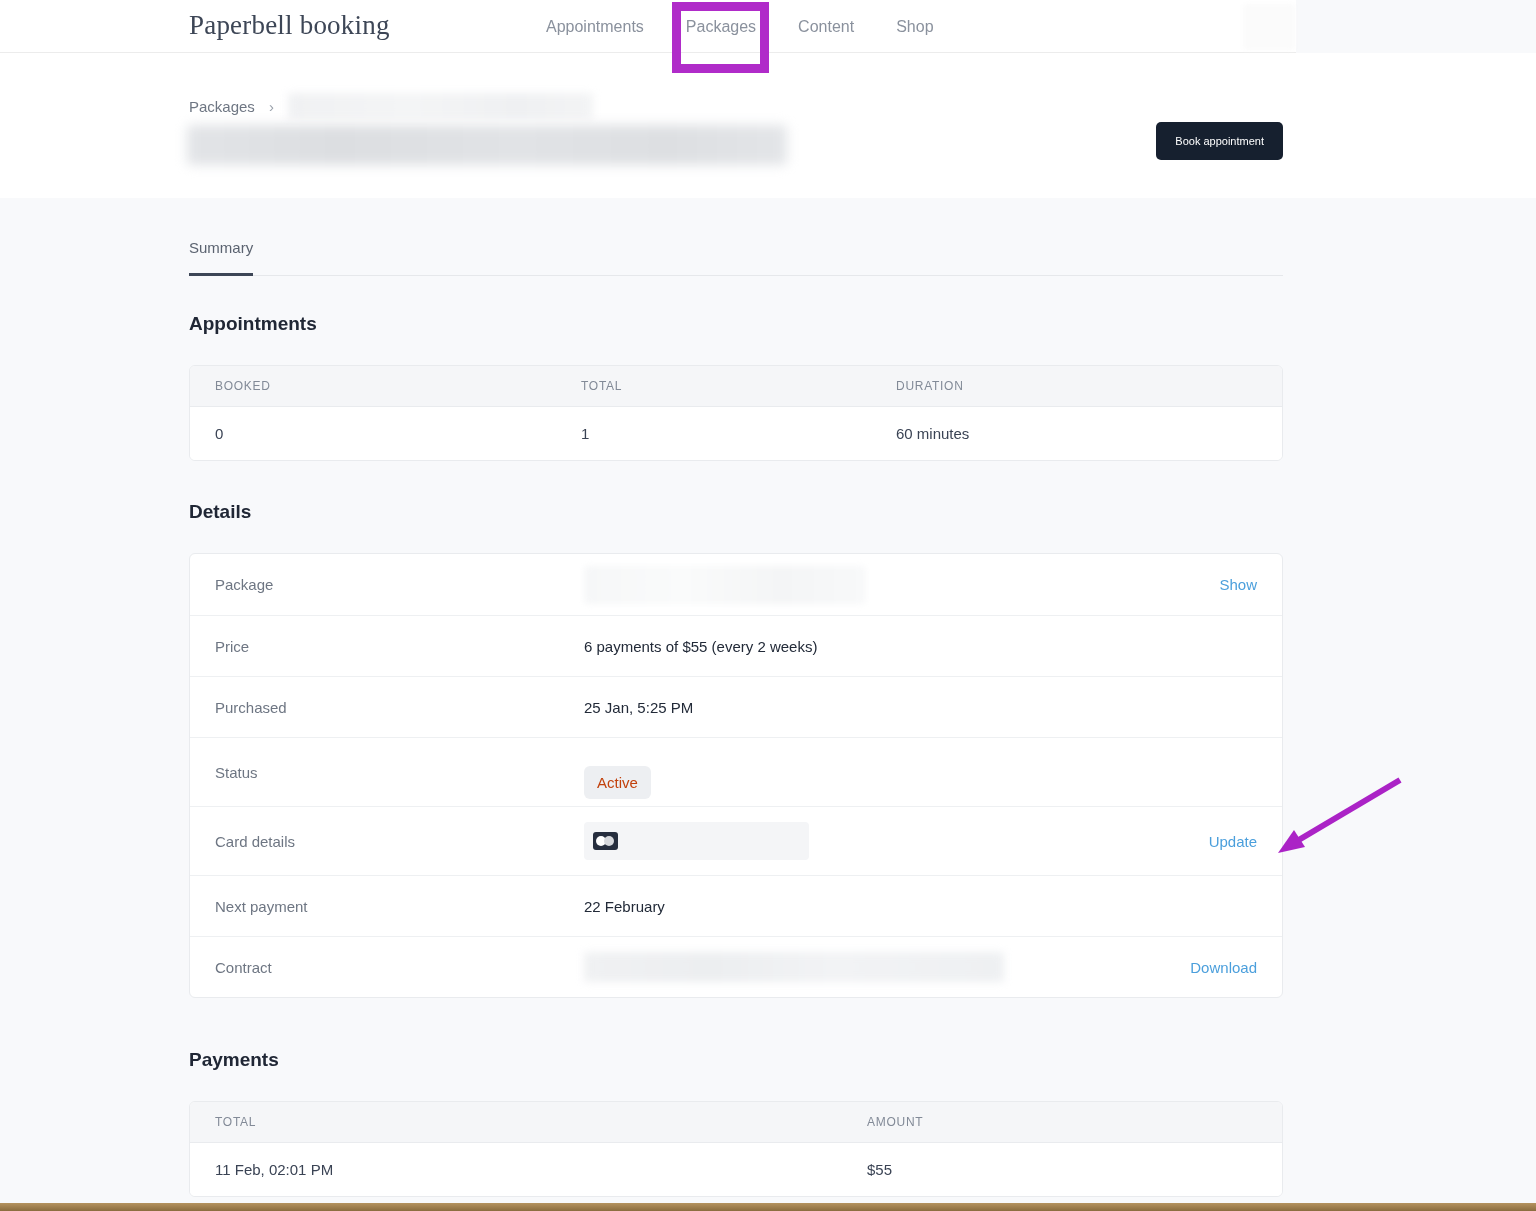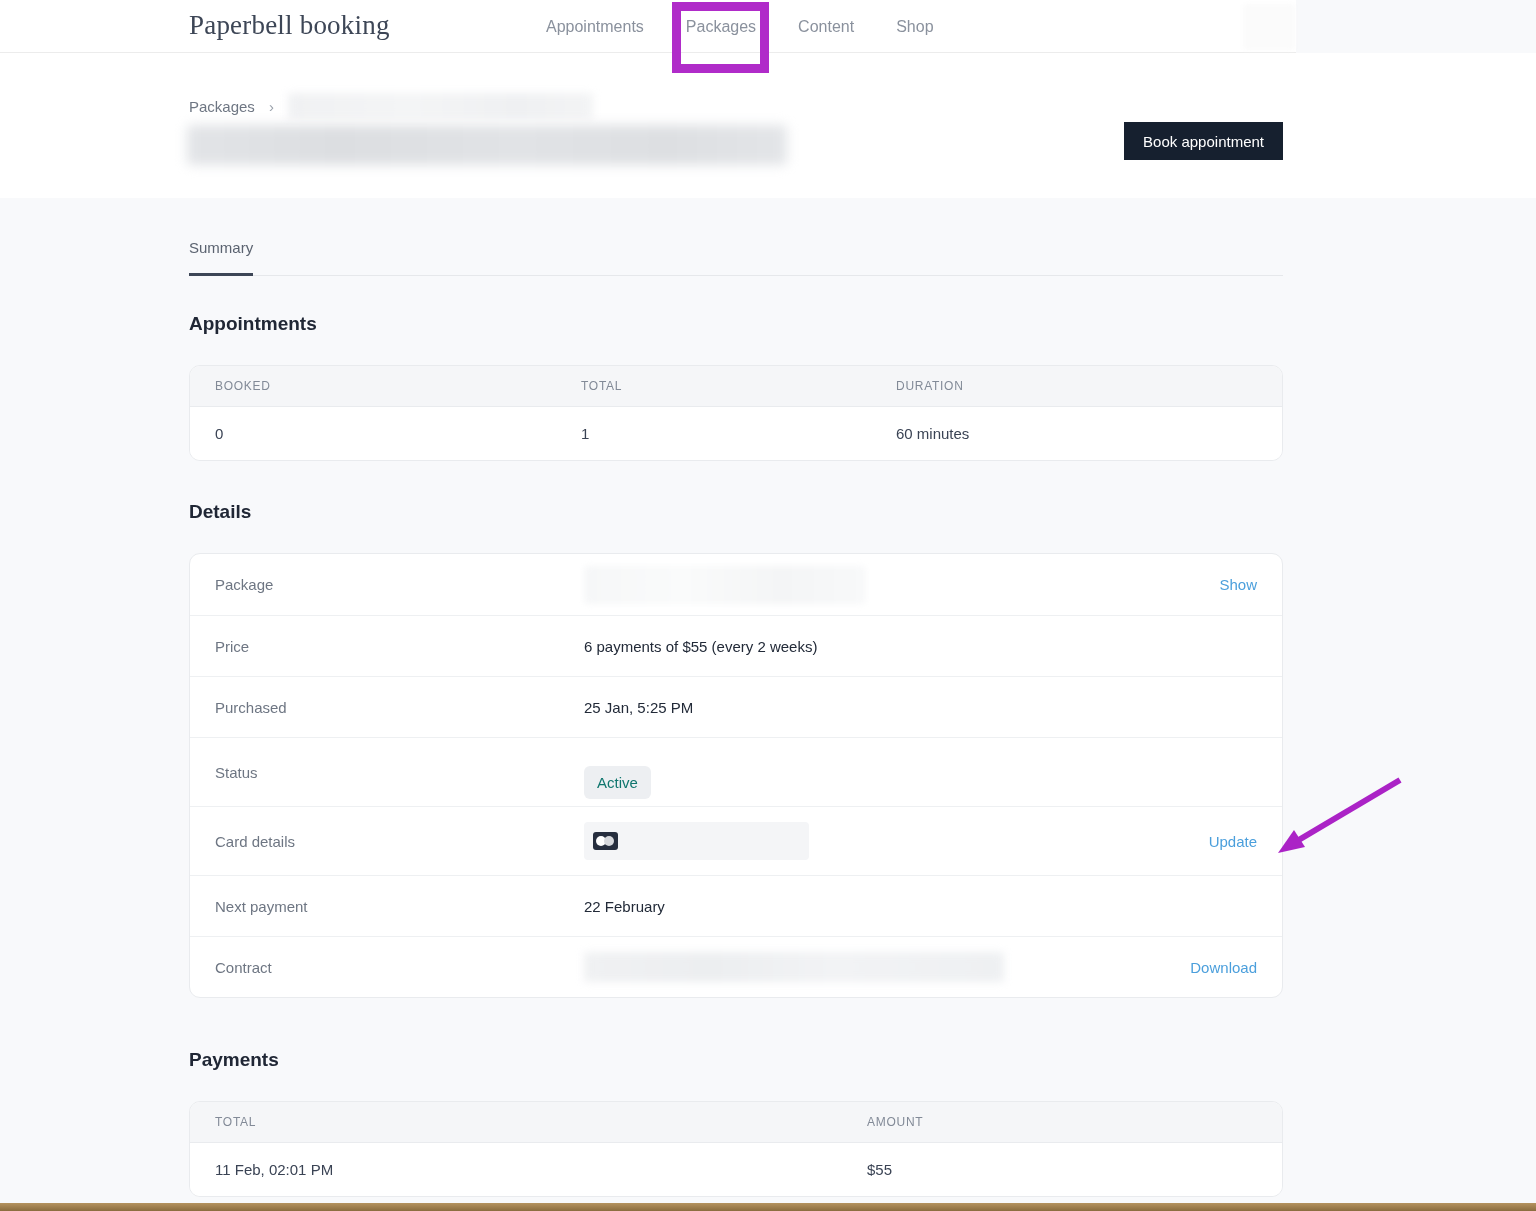--- a/index.html
+++ b/index.html
@@ -43,41 +43,41 @@
     background: linear-gradient(90deg,#f0f1f3,#f4f5f6 40%,#eff0f2 75%,#f3f4f5);
     filter: blur(4px);
   }
   .title-redacted {
     position: absolute; left: 187px; top: 72px; width: 600px; height: 40px; border-radius: 4px;
     background: linear-gradient(90deg,#e2e4e7,#dcdee1 25%,#e1e3e6 55%,#dddfe2 80%,#e3e5e8);
     filter: blur(6px);
   }
   .book-btn {
     position: absolute; right: 253px; top: 69px; height: 38px; padding: 0 19px;
-    background: #16202f; color: #ffffff; font-size: 15px; border: none; border-radius: 0;
+    background: #16202f; color: #ffffff; font-size: 11px; border: none; border-radius: 5px;
     display: flex; align-items: center; cursor: pointer; font-family: inherit;
   }
 
   
   .main { position: absolute; top: 198px; left: 0; width: 1432px; height: 1005px; background: #f8f9fb; }
   .container { margin-left: 189px; width: 1094px; }
 
   .tabs { padding-top: 41px; border-bottom: 1px solid #e6e8eb; }
   .tab {
     display: inline-block; font-size: 15px; color: #5b6370; padding-bottom: 17px;
     border-bottom: 3px solid #3d4656; margin-bottom: -1px; min-width: 62px; cursor: pointer;
   }
 
   .section-heading { font-size: 19px; font-weight: 600; color: #202735; }
   .h-appointments { margin-top: 37px; }
   .h-details { margin-top: 40px; }
   .h-payments { margin-top: 51px; }
 
   .card {
-    background: #ffffff; border: 1px solid #e9ebee; border-radius: 11px; margin-top: 30px;
+    background: #ffffff; border: 1px solid #e9ebee; border-radius: 6px; margin-top: 30px;
     overflow: hidden;
   }
 
   
   .t-head { display: flex; background: #f5f6f8; border-bottom: 1px solid #e9ebee; height: 41px; align-items: center; }
   .t-row  { display: flex; background: #ffffff; height: 53px; align-items: center; }
   .t-cell { font-size: 15px; color: #3a4354; }
   .t-hcell { font-size: 12px; color: #828a97; letter-spacing: 0.06em; }
   .c1 { padding-left: 25px; width: 391px; }
   .c2 { width: 315px; }
@@ -86,21 +86,21 @@
   .pc2 { flex: 1; }
 
   
   .d-row { display: flex; align-items: center; min-height: 61px; padding: 0 25px; border-top: 1px solid #eef0f2; gap: 16px; }
   .d-row:first-child { border-top: none; }
   .d-row.tall { min-height: 69px; align-items: center; }
   .d-label { width: 353px; font-size: 15px; color: #6e7683; flex-shrink: 0; }
   .d-value { font-size: 15px; color: #222a38; font-weight: 500; flex: 1; }
   .d-action { font-size: 15px; color: #4b9fdc; cursor: pointer; margin-left: auto; white-space: nowrap; }
   .badge {
-    display: inline-block; background: #edeff2; color: #0f766e; border-radius: 6px;
+    display: inline-block; background: #edeff2; color: #c2410c; border-radius: 6px;
     padding: 8px 13px; font-size: 15px; margin-top: 20px;
   }
   .redact-pkg {
     width: 282px; height: 38px; border-radius: 4px;
     background: linear-gradient(90deg,#f6f7f8,#fafbfb 35%,#f4f5f6 70%,#f8f9fa);
     filter: blur(3px);
   }
   .redact-card {
     width: 225px; height: 38px; border-radius: 4px; background: #f4f5f7;
     display: flex; align-items: center; padding-left: 9px;

